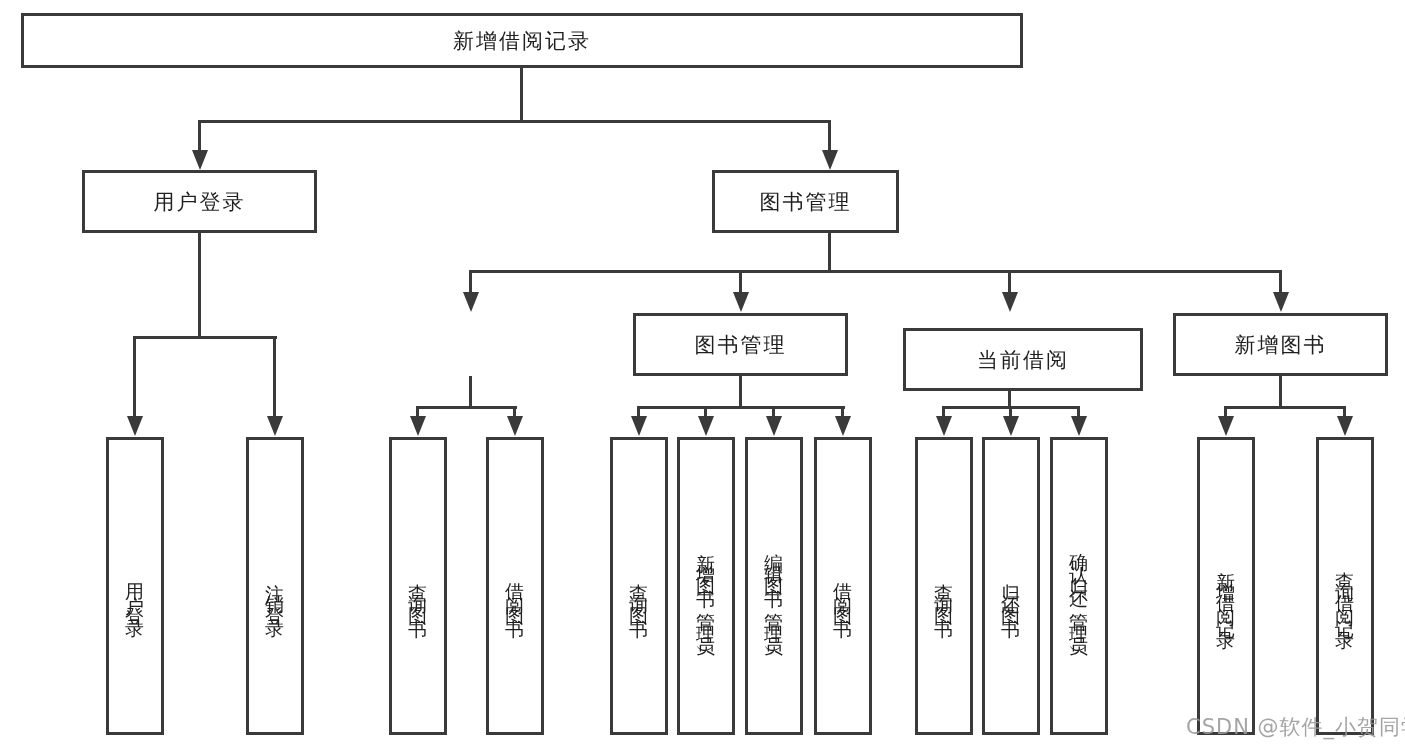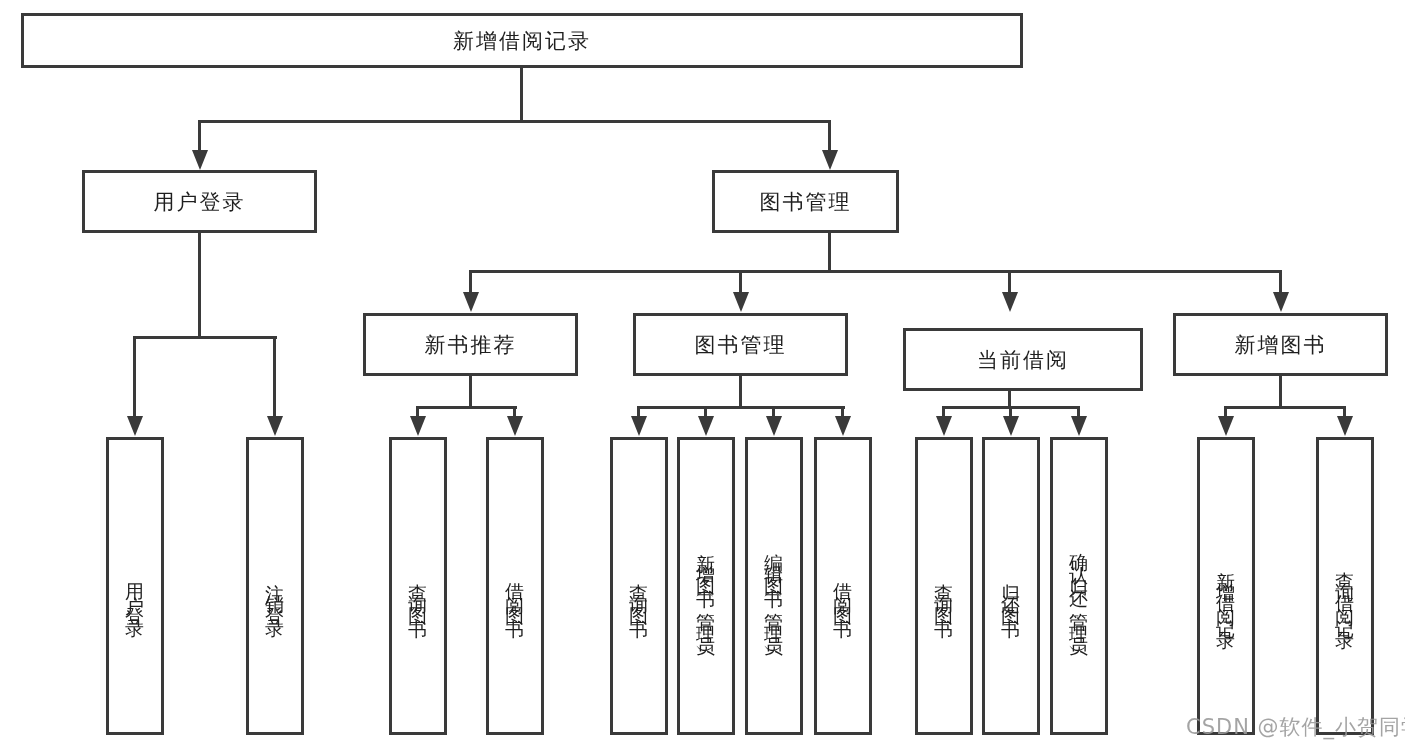--- a/index.html
+++ b/index.html
@@ -120,23 +120,20 @@
     <span>新增借阅记录</span>
   </div>
 
   <div class="hnode" style="left:82px;top:170px;width:235px;height:63px">
     <span>用户登录</span>
   </div>
   <div class="hnode" style="left:712px;top:170px;width:187px;height:63px">
     <span>图书管理</span>
   </div>
 
-  <div class="hnode" style="left:363px;top:313px;width:215px;height:63px">
-    <span>新书推荐</span>
-  </div>
   <div class="hnode" style="left:633px;top:313px;width:215px;height:63px">
     <span>图书管理</span>
   </div>
   <div class="hnode" style="left:903px;top:328px;width:240px;height:63px">
     <span>当前借阅</span>
   </div>
   <div class="hnode" style="left:1173px;top:313px;width:215px;height:63px">
     <span>新增图书</span>
   </div>
 

